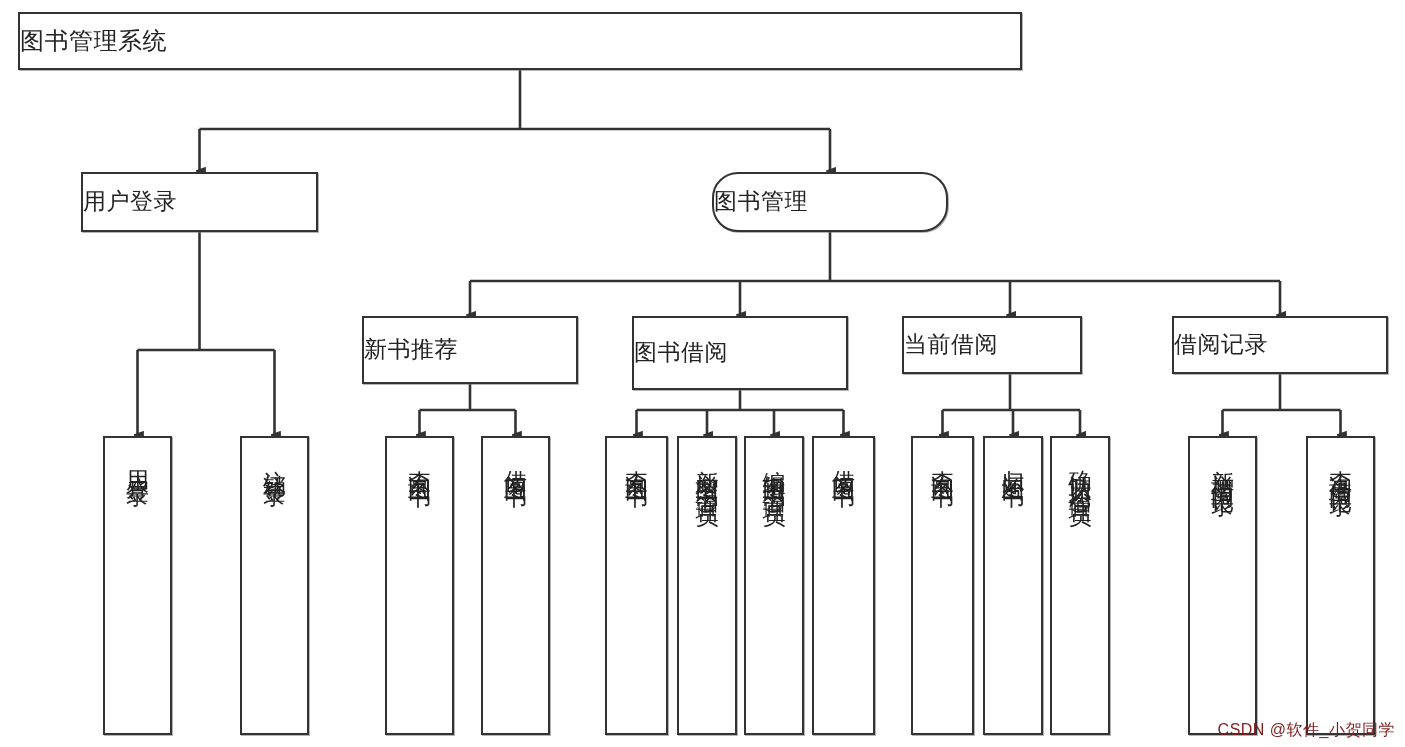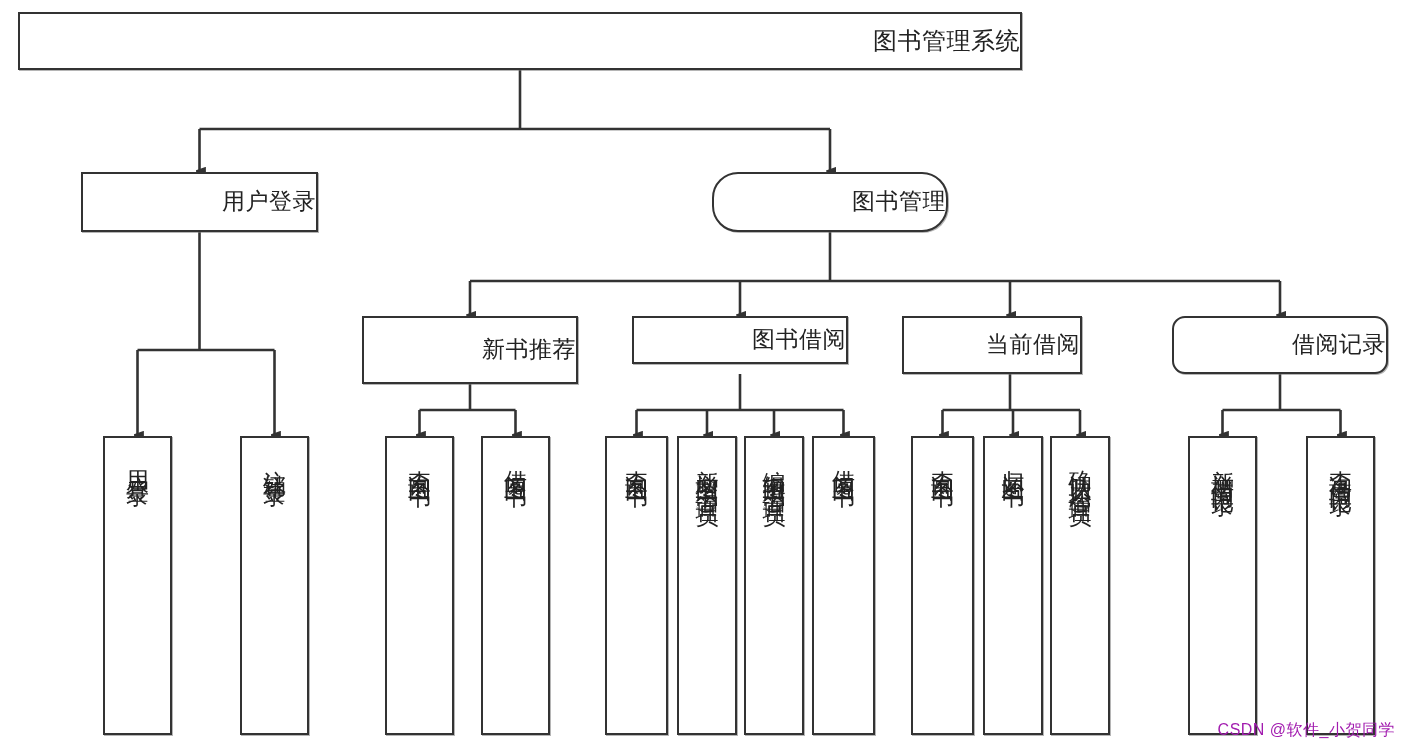--- a/index.html
+++ b/index.html
@@ -24,21 +24,21 @@
     width: 1405px;
     height: 747px;
   }
   .node {
     position: absolute;
     box-sizing: border-box;
     border: 2px solid #333333;
     background: #ffffff;
     display: flex;
     align-items: center;
-    justify-content: flex-end;
+    justify-content: flex-start;
     color: #222222;
     box-shadow: 1px 1px 0 rgba(120,120,120,0.55);
   }
   .node .lbl {
     white-space: nowrap;
     line-height: 1.12;
   }
   .node.horiz .lbl {
     font-size: 23px;
     letter-spacing: 0.5px;
@@ -60,21 +60,21 @@
     text-align: left;
   }
   .node.vert.tall .lbl {
     padding-top: 0px;
   }
   #watermark {
     position: absolute;
     right: 10px;
     bottom: 6px;
     font-size: 16px;
-    color: #a21caf;
+    color: #7f1d1d;
     letter-spacing: 0.5px;
     white-space: nowrap;
     pointer-events: none;
     margin-top: 20px;
   }
 </style>
 </head>
 <body>
 
 <div id="canvas">
@@ -126,27 +126,27 @@
       </div>
       <div class="node horiz" style="left: 81px; top: 172px; width: 237px; height: 60px;">
         <span class="lbl">用户登录</span>
       </div>
       <div class="node horiz" style="left: 712px; top: 172px; width: 236px; height: 60px; border-radius: 26px;">
         <span class="lbl">图书管理</span>
       </div>
       <div class="node horiz" style="left: 362px; top: 316px; width: 216px; height: 68px;">
         <span class="lbl">新书推荐</span>
       </div>
-      <div class="node horiz" style="left: 632px; top: 316px; width: 216px; height: 48px;">
+      <div class="node horiz" style="left: 632px; top: 316px; width: 216px; height: 74px;">
         <span class="lbl">图书借阅</span>
       </div>
       <div class="node horiz" style="left: 902px; top: 316px; width: 180px; height: 58px;">
         <span class="lbl">当前借阅</span>
       </div>
-      <div class="node horiz" style="left: 1172px; top: 316px; width: 216px; height: 58px; border-radius: 13px;">
+      <div class="node horiz" style="left: 1172px; top: 316px; width: 216px; height: 58px;">
         <span class="lbl">借阅记录</span>
       </div>
       <div class="node vert" style="left: 103px; top: 436px; width: 69px; height: 299px;">
         <span class="lbl">用户登录</span>
       </div>
       <div class="node vert" style="left: 240px; top: 436px; width: 69px; height: 299px;">
         <span class="lbl">注销登录</span>
       </div>
       <div class="node vert" style="left: 385px; top: 436px; width: 69px; height: 299px;">
         <span class="lbl">查询图书</span>

